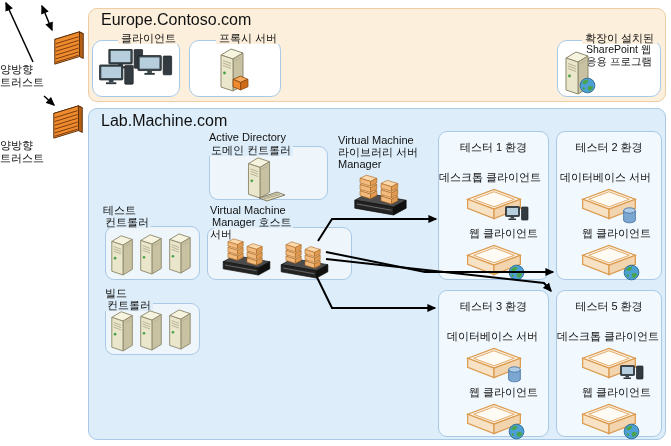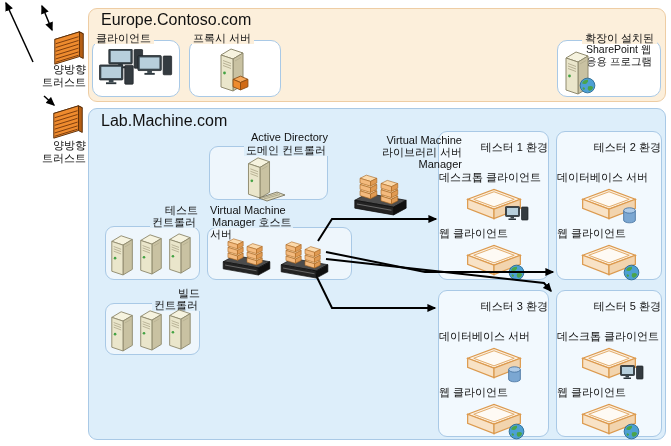--- a/index.html
+++ b/index.html
@@ -8,35 +8,35 @@
   .box{position:absolute;border:1px solid;border-radius:9px;box-sizing:border-box;z-index:1}
   .europe{background:var(--europe-fill,#fcefdb);border-color:var(--europe-border,#eecda4)}
   .lab{background:var(--lab-fill,#ddeefa);border-color:var(--box-border,#a9c9e6)}
   .group{position:absolute;background:#fff;border:1px solid var(--box-border,#a9c9e6);
          border-radius:10px;box-sizing:border-box;z-index:2}
   .ibox{position:absolute;background:var(--inner-fill,#eef6fc);border:1px solid var(--box-border,#a9c9e6);
         border-radius:9px;box-sizing:border-box;z-index:2}
   .tbox{position:absolute;background:var(--tester-fill,#f2f9fe);border:1px solid var(--box-border,#a9c9e6);
         border-radius:9px;box-sizing:border-box;z-index:2}
   .dtitle{position:absolute;font-size:16px;line-height:14px;white-space:nowrap;z-index:6}
-  .legend{position:absolute;left:0;right:0;top:-9px;text-align:left;font-size:11px;line-height:12px;
+  .legend{position:absolute;left:0;right:0;top:-9px;text-align:right;font-size:11px;line-height:12px;
           white-space:nowrap;z-index:6}
   .legend>span{padding:0 3px}
   .lg-e>span{background:var(--europe-fill,#fcefdb)}
   .lbl{position:absolute;font-size:11px;line-height:12.5px;z-index:6;white-space:nowrap}
-  .ctr{text-align:right}
+  .ctr{text-align:left}
   .bgspan{background:var(--lab-fill,#ddeefa);padding:0 2px}
   .small{font-size:10.5px;line-height:11.5px}
   .icon{position:absolute;z-index:6}
   .sub{position:absolute;z-index:7}
   #lines{position:absolute;left:0;top:0;z-index:4;pointer-events:none}
   .cline{stroke:var(--line-color,#000);stroke-width:2;fill:none}
   .tline{stroke:var(--line-color,#000);stroke-width:1.5;fill:none}
-  .env-title{position:absolute;top:8px;left:0;right:0;text-align:right;font-size:11px;z-index:6;white-space:nowrap}
-  .env-lbl{position:absolute;left:0;right:10px;text-align:left;font-size:11px;z-index:6;white-space:nowrap}
+  .env-title{position:absolute;top:8px;left:0;right:0;text-align:center;font-size:11px;z-index:6;white-space:nowrap}
+  .env-lbl{position:absolute;left:0;right:10px;text-align:right;font-size:11px;z-index:6;white-space:nowrap}
   .vm{position:absolute;left:50%;margin-left:-33px;width:66px;height:34px;z-index:6}
   .vm .crate{position:absolute;left:5px;top:0}
 </style>
 </head>
 <body>
 
 <svg width="0" height="0" style="position:absolute" aria-hidden="true">
   <defs>
     <symbol id="sym-tower" viewBox="0 0 28 46">
       <polygon points="3,9 13,3 25,7 15,13" fill="#f6f3df" stroke="#8f8a6e" stroke-width="1"></polygon>

